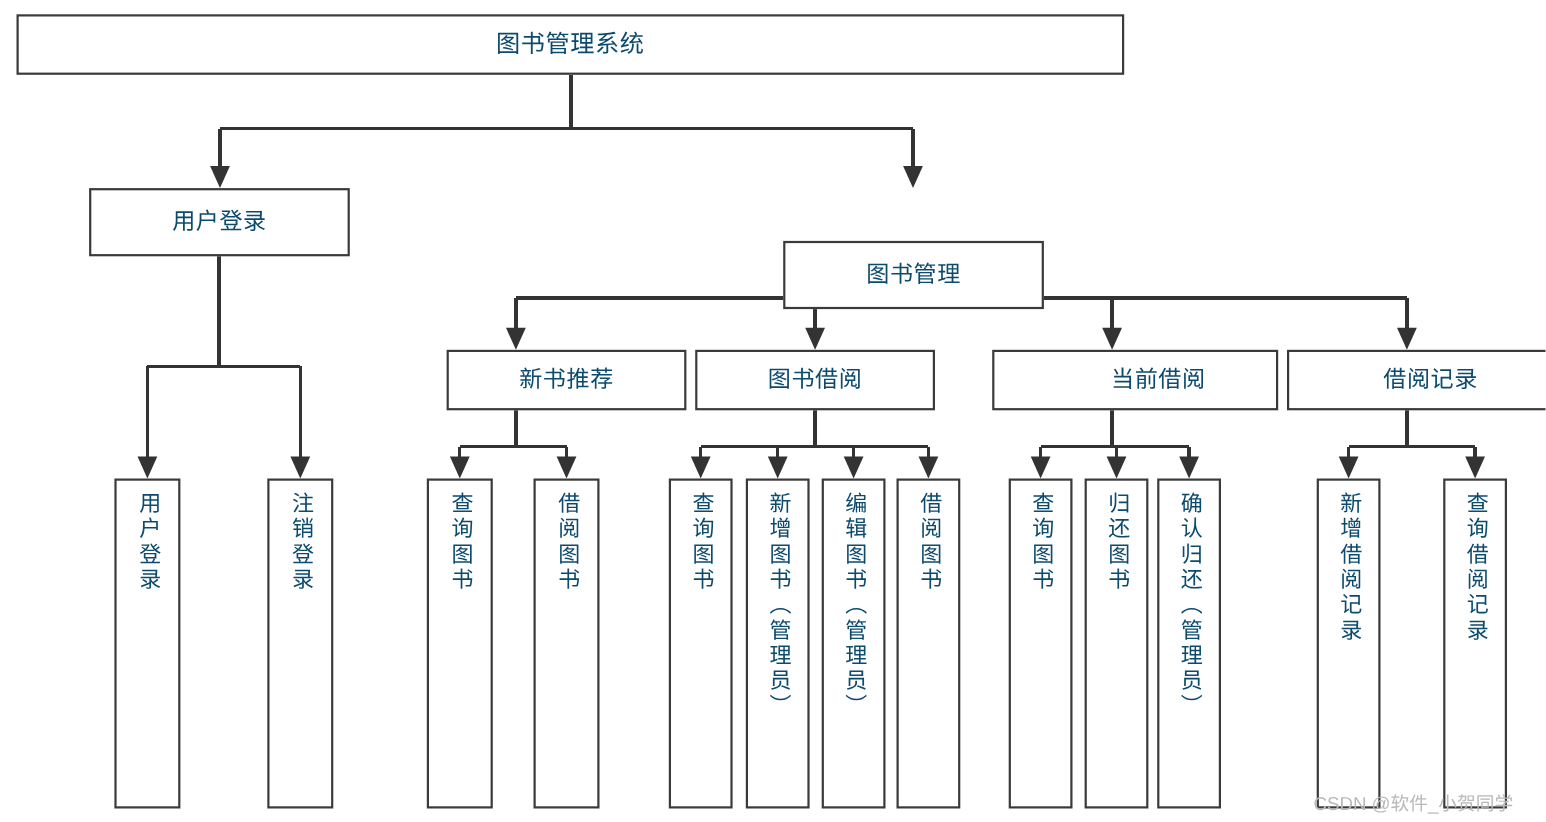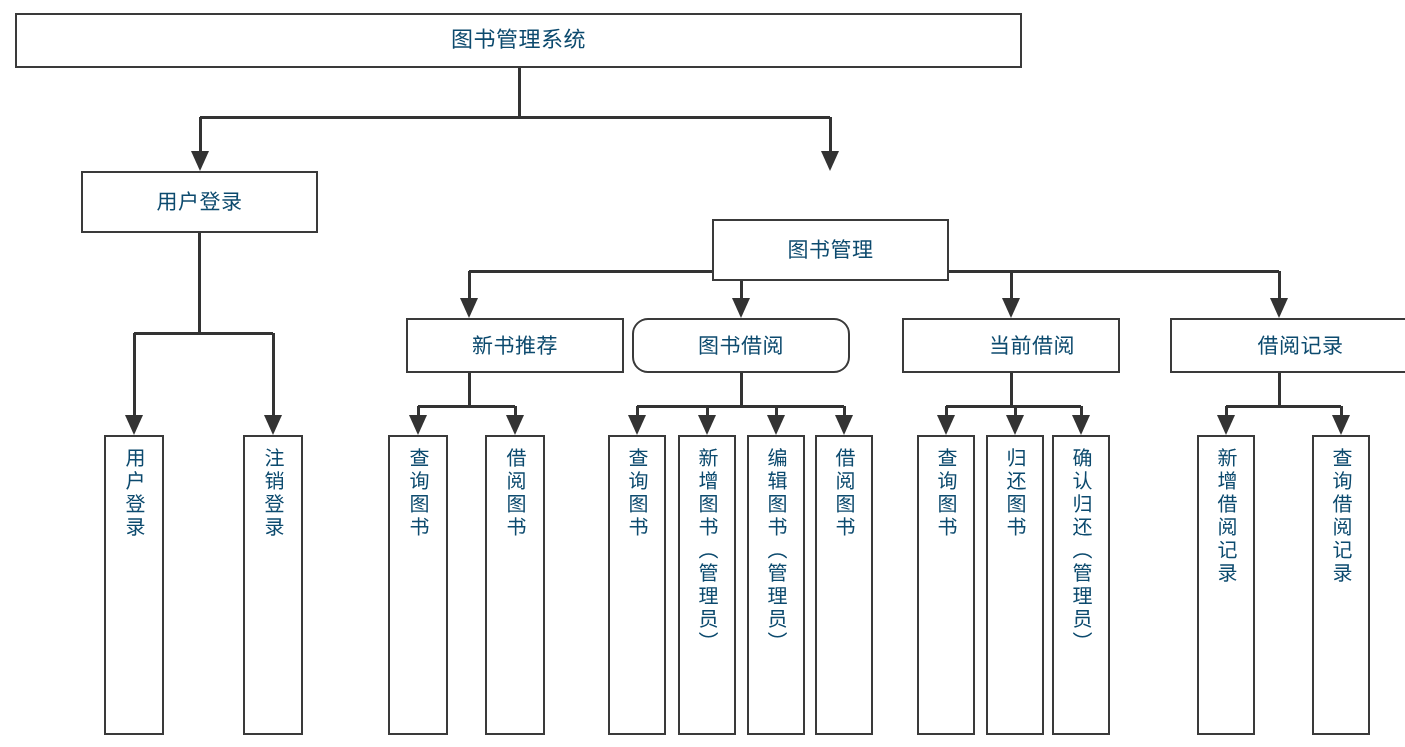--- a/index.html
+++ b/index.html
@@ -139,24 +139,24 @@
       </div>
       <div class="node-box node-mid" style="left: 81px; top: 171px; width: 237px; height: 62px;">
         <span class="node-label">用户登录</span>
       </div>
       <div class="node-box node-mid" style="left: 712px; top: 171px; width: 237px; height: 62px; margin-top: 48px;">
         <span class="node-label">图书管理</span>
       </div>
       <div class="node-box node-mid" style="left: 360px; top: 318px; width: 218px; height: 55px; margin-left: 46px;">
         <span class="node-label">新书推荐</span>
       </div>
-      <div class="node-box node-mid" style="left: 632px; top: 318px; width: 218px; height: 55px; border-radius: 16px;">
+      <div class="node-box node-mid" style="left: 632px; top: 318px; width: 218px; height: 55px;">
         <span class="node-label">图书借阅</span>
       </div>
-      <div class="node-box node-mid" style="left: 902px; top: 318px; width: 218px; height: 55px; padding-left: 42px;">
+      <div class="node-box node-mid" style="left: 902px; top: 318px; width: 260px; height: 55px; padding-left: 42px;">
         <span class="node-label">当前借阅</span>
       </div>
       <div class="node-box node-mid" style="left: 1170px; top: 318px; width: 261px; height: 55px;">
         <span class="node-label">借阅记录</span>
       </div>
       <div class="node-box node-leaf" style="left: 104px; top: 435px; width: 60px; height: 300px;">
         <span class="node-label">用户登录</span>
       </div>
       <div class="node-box node-leaf" style="left: 243px; top: 435px; width: 60px; height: 300px;">
         <span class="node-label">注销登录</span>
@@ -189,14 +189,15 @@
         <span class="node-label">确认归还（管理员）</span>
       </div>
       <div class="node-box node-leaf" style="left: 1197px; top: 435px; width: 58px; height: 300px;">
         <span class="node-label">新增借阅记录</span>
       </div>
       <div class="node-box node-leaf" style="left: 1312px; top: 435px; width: 58px; height: 300px;">
         <span class="node-label">查询借阅记录</span>
       </div>
     </div>
 
+  <div class="watermark" id="watermark" style="left: 1194px; top: 716px; color: rgb(185, 185, 185);">CSDN @软件_小贺同学</div>
 
 </div>
 
 </body></html>

